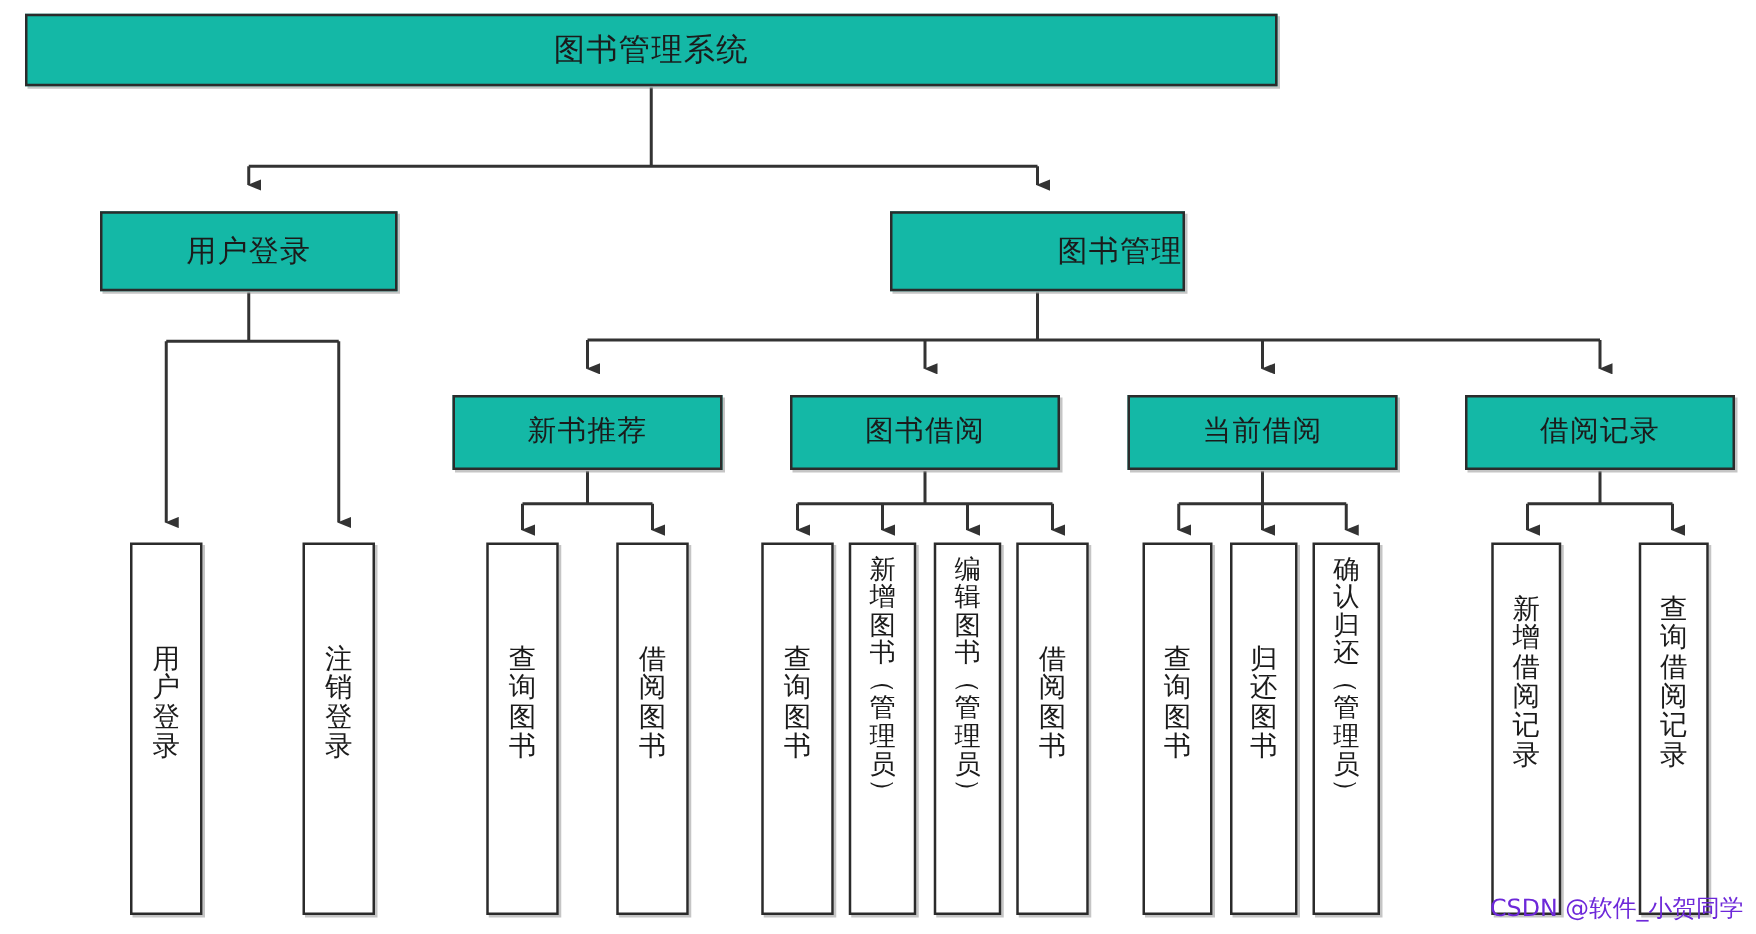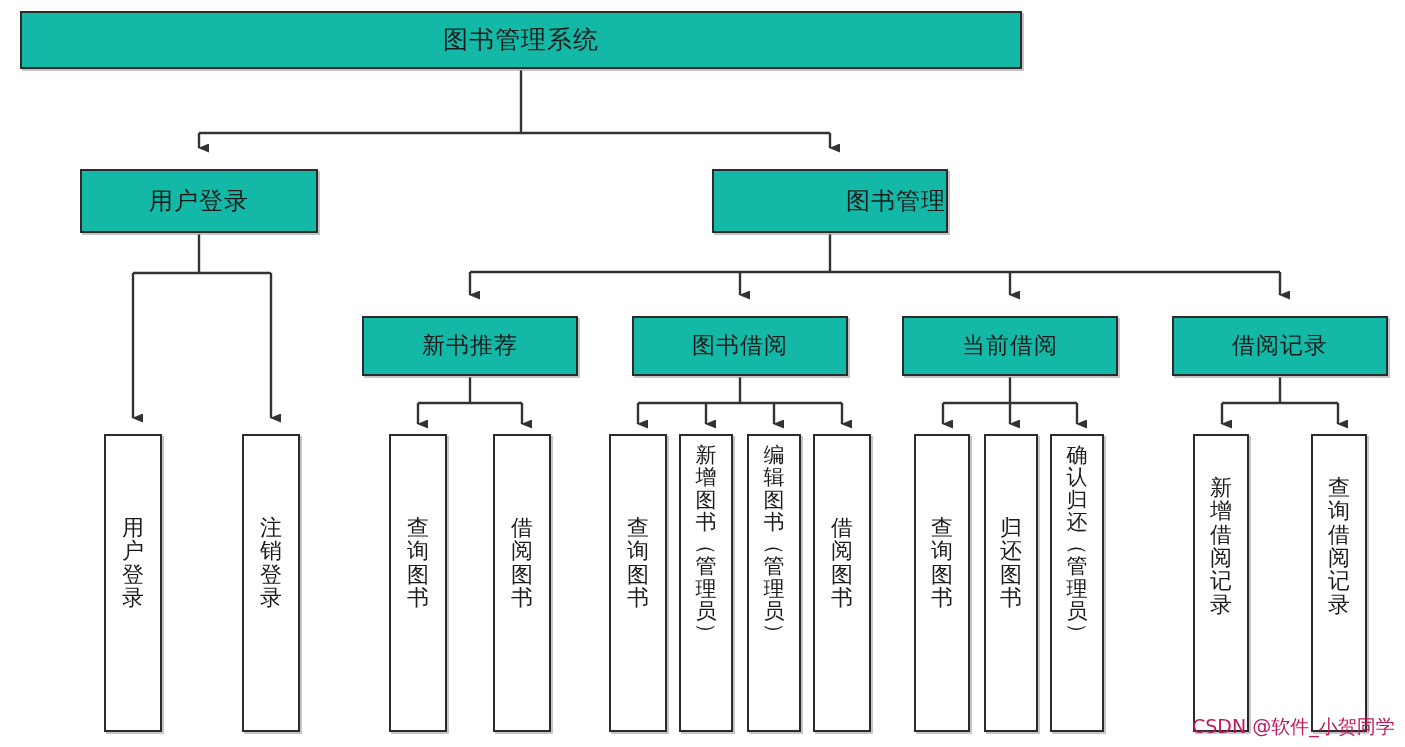--- a/index.html
+++ b/index.html
@@ -75,21 +75,21 @@
   }
   .vchar.rot {
     transform: rotate(90deg);
     display: inline-block;
   }
   #watermark {
     position: absolute;
     left: 1192px;
     top: 714px;
     font-size: 19px;
-    color: #be185d;
+    color: #6d28d9;
     white-space: nowrap;
     pointer-events: none;
     font-family: "DejaVu Sans", "Liberation Sans", sans-serif;
   }
 </style>
 </head>
 <body>
 
 <div id="diagram-root">
 

